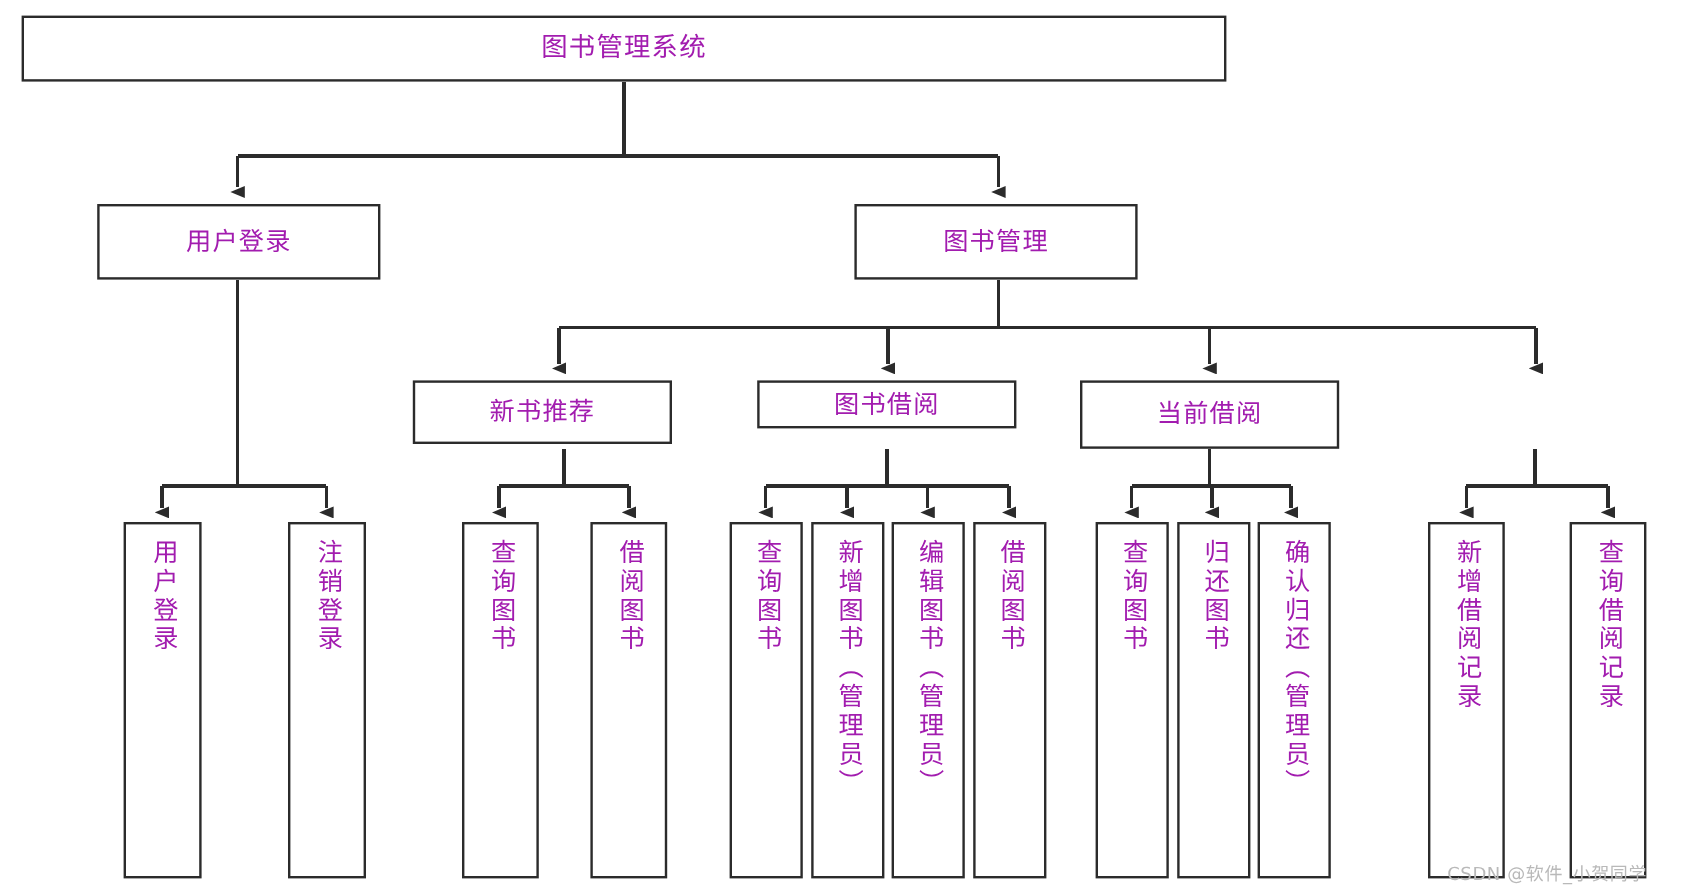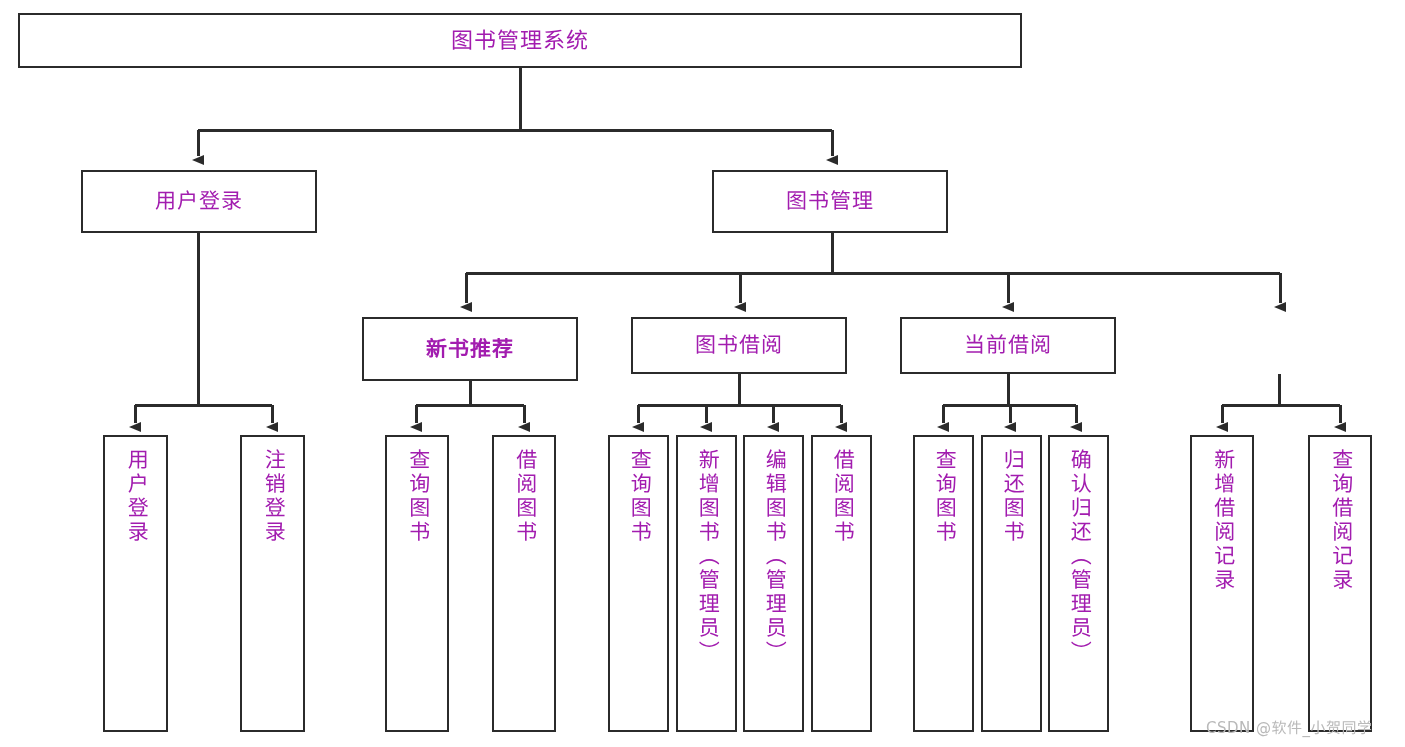--- a/index.html
+++ b/index.html
@@ -126,25 +126,25 @@
   </div>
 
   <div class="node" style="left:81px;top:170px;width:236px;height:63px;">
     <span class="label">用户登录</span>
   </div>
 
   <div class="node" style="left:712px;top:170px;width:236px;height:63px;">
     <span class="label">图书管理</span>
   </div>
 
-  <div class="node" style="left:362px;top:317px;width:216px;height:64px;font-weight:bold;">
+  <div class="node" style="left:344px;top:317px;width:216px;height:53px;">
     <span class="label">新书推荐</span>
   </div>
 
-  <div class="node" style="left:631px;top:317px;width:216px;height:57px;">
+  <div class="node" style="left:631px;top:317px;width:216px;height:40px;">
     <span class="label">图书借阅</span>
   </div>
 
   <div class="node" style="left:900px;top:317px;width:216px;height:57px;">
     <span class="label">当前借阅</span>
   </div>
 
 
   <div class="node vertical" style="left:103px;top:435px;width:65px;height:297px;">
     <span class="label">用户登录</span>

